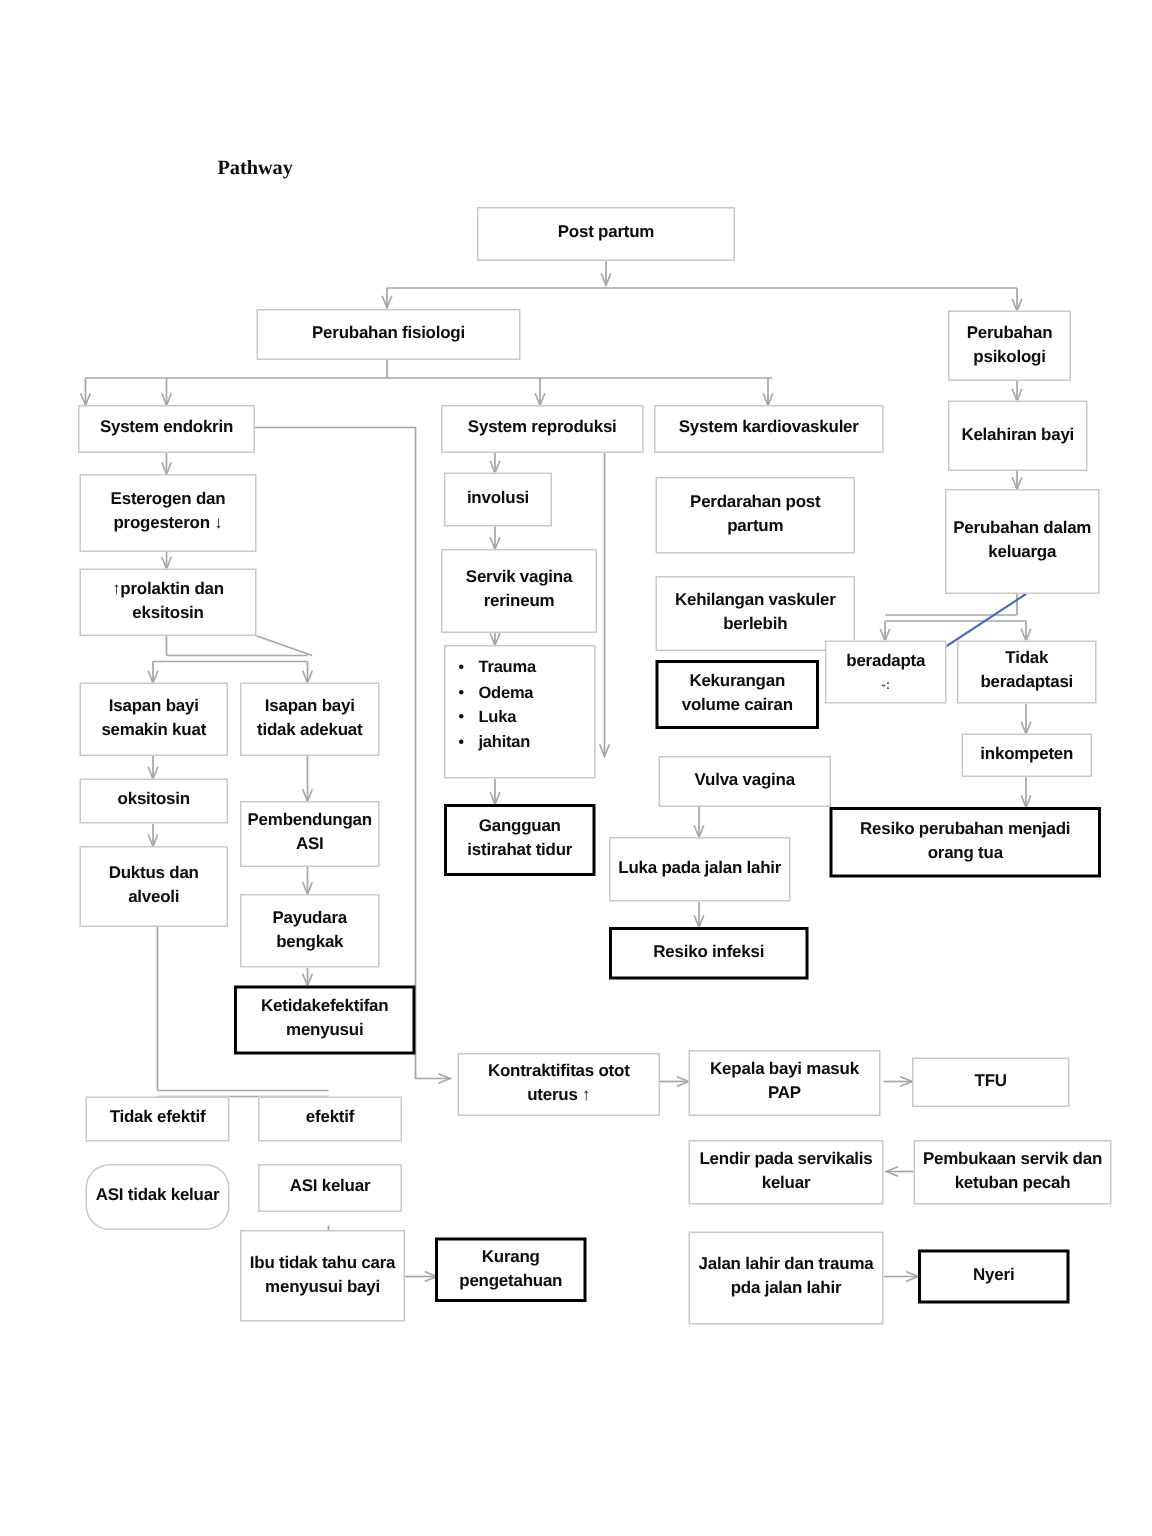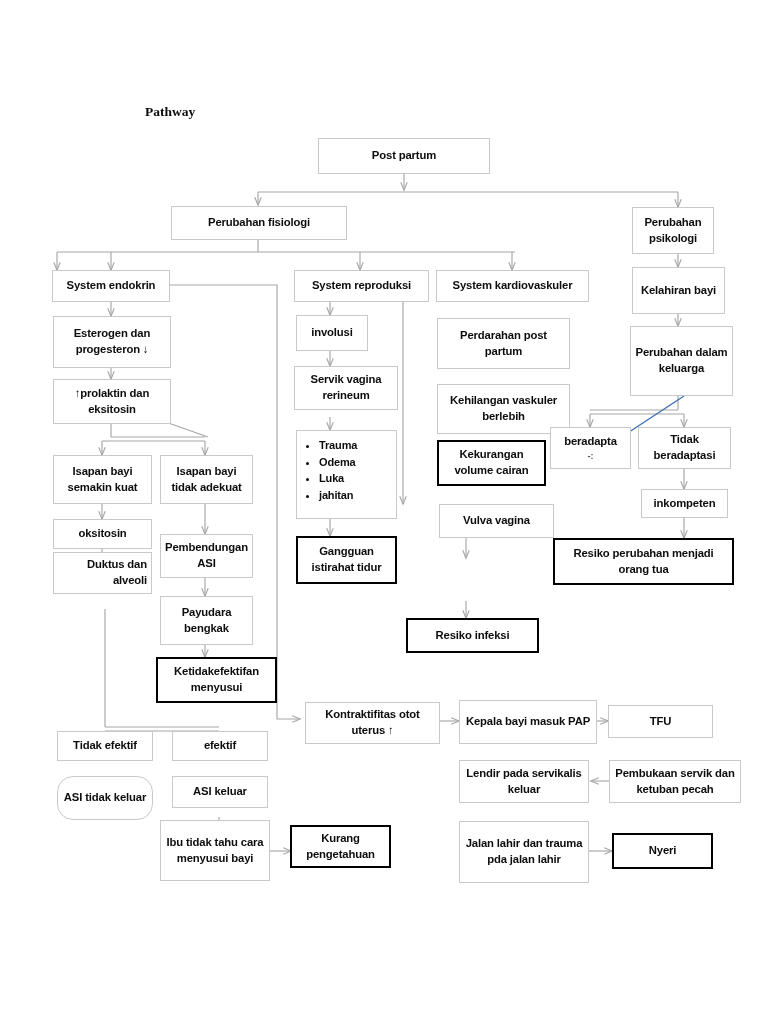--- a/index.html
+++ b/index.html
@@ -154,21 +154,21 @@
   <div class="node" style="left:294px;top:270px;width:135px;height:32px;">System reproduksi</div>
   <div class="node" style="left:436px;top:270px;width:153px;height:32px;">System kardiovaskuler</div>
   <div class="node" style="left:632px;top:267px;width:93px;height:47px;">Kelahiran bayi</div>
 
   <div class="node" style="left:53px;top:316px;width:118px;height:52px;">Esterogen dan progesteron ↓</div>
   <div class="node" style="left:296px;top:315px;width:72px;height:36px;">involusi</div>
   <div class="node" style="left:437px;top:318px;width:133px;height:51px;">Perdarahan post partum</div>
   <div class="node" style="left:630px;top:326px;width:103px;height:70px;">Perubahan dalam keluarga</div>
 
   <div class="node" style="left:53px;top:379px;width:118px;height:45px;">↑prolaktin dan eksitosin</div>
-  <div class="node" style="left:294px;top:366px;width:104px;height:44px;">Servik vagina rerineum</div>
+  <div class="node" style="left:294px;top:366px;width:104px;height:56px;">Servik vagina rerineum</div>
   <div class="node" style="left:437px;top:384px;width:133px;height:50px;">Kehilangan vaskuler berlebih</div>
 
   <div class="node" style="left:550px;top:427px;width:81px;height:42px;flex-direction:column;justify-content:center;">
     <span>beradapta</span>
     <span class="sub">-:</span>
   </div>
   <div class="node" style="left:638px;top:427px;width:93px;height:42px;">Tidak beradaptasi</div>
 
   <div class="node" style="left:53px;top:455px;width:99px;height:49px;">Isapan bayi semakin kuat</div>
   <div class="node" style="left:160px;top:455px;width:93px;height:49px;">Isapan bayi tidak adekuat</div>
@@ -187,29 +187,30 @@
   <div class="node" style="left:641px;top:489px;width:87px;height:29px;">inkompeten</div>
 
   <div class="node" style="left:53px;top:519px;width:99px;height:30px;">oksitosin</div>
   <div class="node" style="left:160px;top:534px;width:93px;height:44px;">Pembendungan ASI</div>
   <div class="node" style="left:409px;top:504px;width:115px;height:34px;margin-left:30px;">Vulva vagina</div>
 
   <div class="node thick" style="left:296px;top:536px;width:101px;height:48px;">Gangguan istirahat tidur</div>
 
   <div class="node thick" style="left:553px;top:538px;width:181px;height:47px;">Resiko perubahan menjadi orang tua</div>
 
-  <div class="node" style="left:53px;top:552px;width:99px;height:42px;text-align:right;">Duktus dan alveoli</div>
+  <div class="node" style="left:53px;top:564px;width:99px;height:54px;">Duktus dan alveoli</div>
   <div class="node" style="left:160px;top:596px;width:93px;height:49px;">Payudara bengkak</div>
+  <div class="node" style="left:406px;top:558px;width:121px;height:43px;">Luka pada jalan lahir</div>
 
   <div class="node thick" style="left:406px;top:618px;width:133px;height:35px;">Resiko infeksi</div>
 
   <div class="node thick" style="left:156px;top:657px;width:121px;height:46px;">Ketidakefektifan menyusui</div>
 
   <div class="node" style="left:305px;top:702px;width:135px;height:42px;">Kontraktifitas otot uterus ↑</div>
-  <div class="node" style="left:459px;top:700px;width:138px;height:44px;">Kepala bayi masuk PAP</div>
+  <div class="node" style="left:459px;top:700px;width:128px;height:44px;">Kepala bayi masuk PAP</div>
   <div class="node" style="left:608px;top:705px;width:105px;height:33px;">TFU</div>
 
   <div class="node" style="left:57px;top:731px;width:96px;height:30px;">Tidak efektif</div>
   <div class="node" style="left:172px;top:731px;width:96px;height:30px;">efektif</div>
 
   <div class="node" style="left:459px;top:760px;width:130px;height:43px;">Lendir pada servikalis keluar</div>
   <div class="node" style="left:609px;top:760px;width:132px;height:43px;">Pembukaan servik dan ketuban pecah</div>
 
   <div class="node" style="left:57px;top:776px;width:96px;height:44px;border-radius:16px;">ASI tidak keluar</div>
   <div class="node" style="left:172px;top:776px;width:96px;height:32px;">ASI keluar</div>

